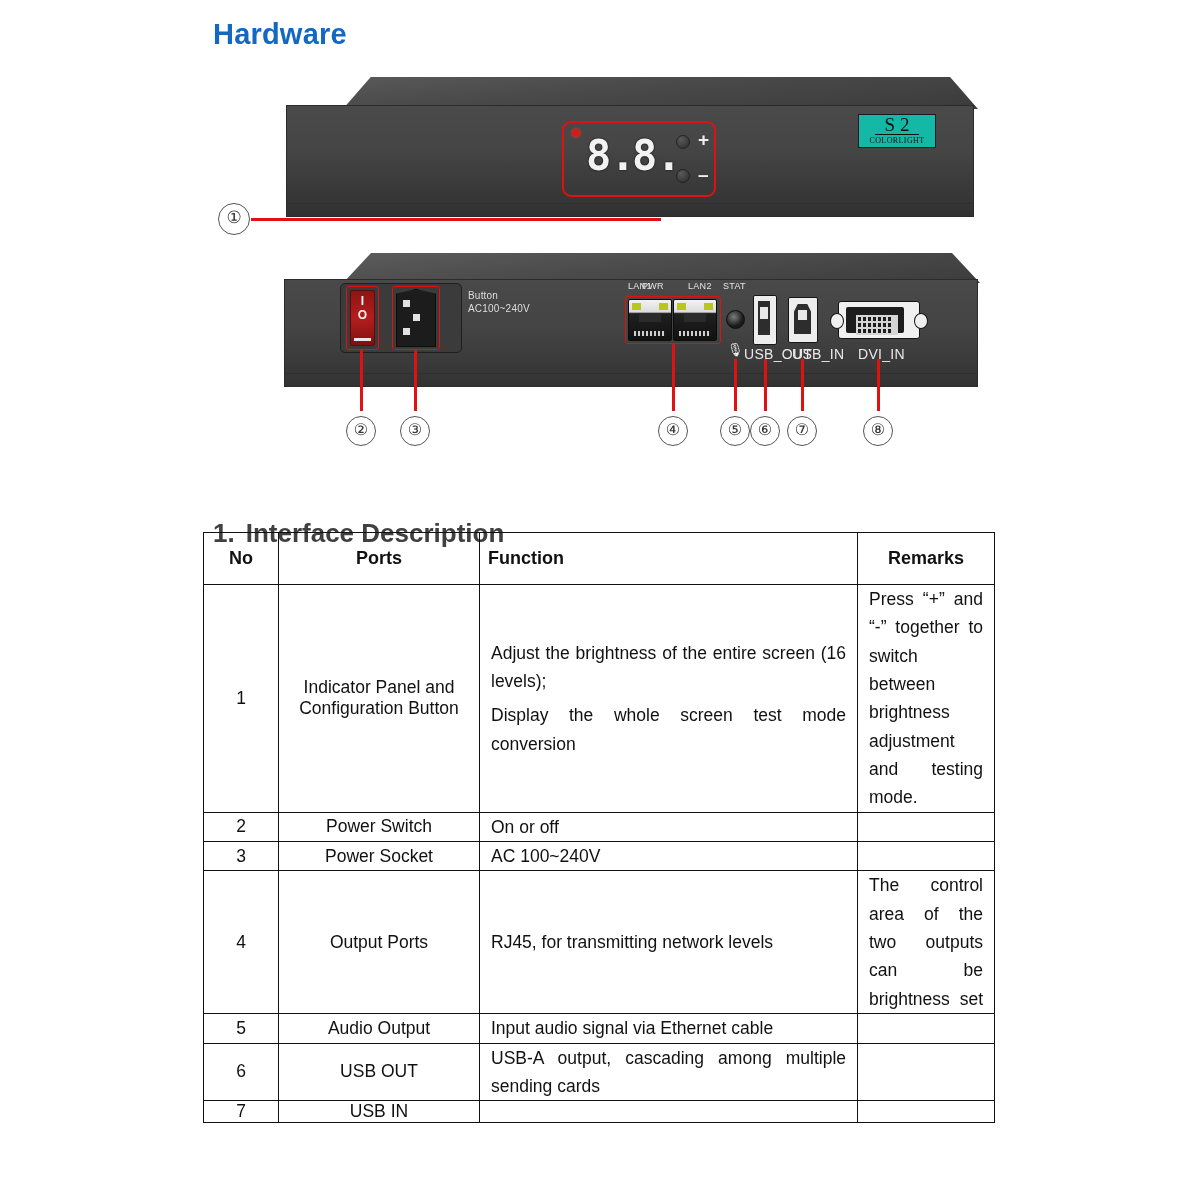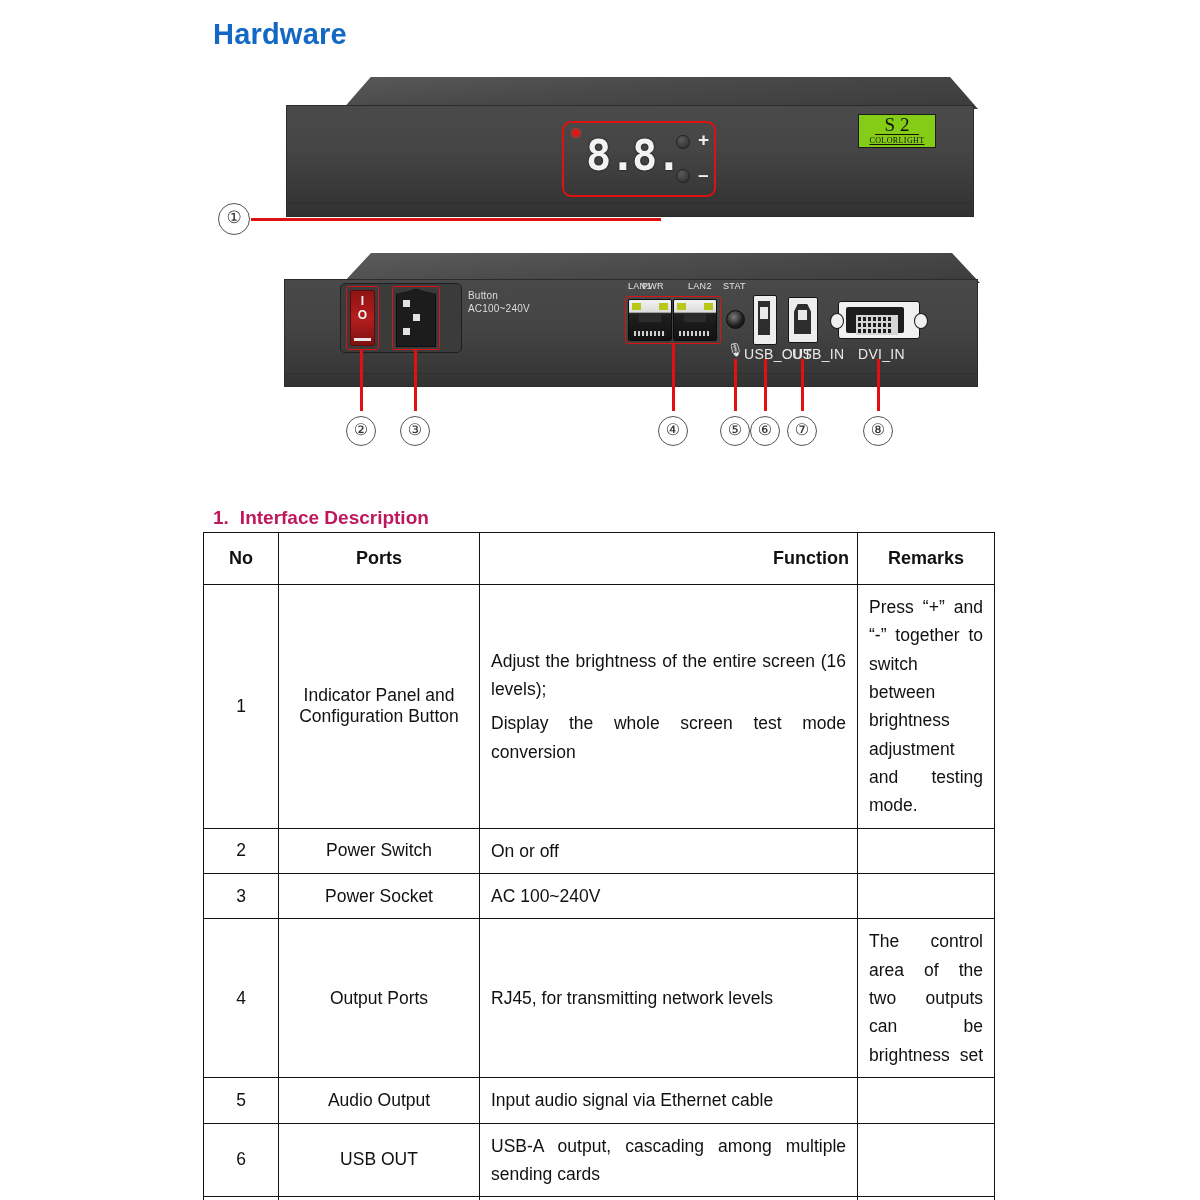--- a/index.html
+++ b/index.html
@@ -9,22 +9,22 @@
     position:relative;overflow:hidden;
   }
 
   
   .h-hardware{
     position:absolute;left:213px;top:18px;
     font-size:29px;font-weight:bold;color:#1268c3;
     letter-spacing:0.2px;
   }
   .h-section{
-    position:absolute;left:213px;top:507px;
-    font-size:19px;font-weight:bold;color:#be185d;
+    position:absolute;left:213px;top:518px;
+    font-size:26px;font-weight:bold;color:#404040;
   }
   .h-section .num{margin-right:11px;}
 
   
   .fig-front{position:absolute;left:218px;top:70px;width:760px;height:160px;}
   .callout1{
     position:absolute;left:0px;top:133px;width:30px;height:30px;
     border:1.4px solid #555;border-radius:50%;
     font-size:17px;color:#333;text-align:center;line-height:28px;
   }
@@ -71,30 +71,30 @@
   .btn-dot.p{left:396px;top:58px;}
   .btn-dot.m{left:396px;top:92px;}
   .pm-sign{
     position:absolute;color:#efefef;font-size:19px;font-weight:bold;
     font-family:"Liberation Sans", sans-serif;line-height:14px;
   }
   .pm-sign.p{left:418px;top:56px;}
   .pm-sign.m{left:418px;top:91px;}
   .s2-badge{
     position:absolute;left:578px;top:37px;width:76px;height:32px;
-    background:#84cc16;border:1.5px solid #1b1b1b;
+    background:#14b8a6;border:1.5px solid #1b1b1b;
     display:flex;flex-direction:column;align-items:center;justify-content:center;
   }
   .s2-badge .s2{
     font-family:"Liberation Serif", serif;font-size:19px;color:#111;
     line-height:17px;border-bottom:1.3px solid #111;padding:0 10px 1px 10px;
   }
   .s2-badge .cl{
     font-family:"Liberation Serif", serif;font-size:8px;color:#111;
-    letter-spacing:0.4px;line-height:10px;margin-top:1px;text-decoration:underline;
+    letter-spacing:0.4px;line-height:10px;margin-top:1px;
   }
 
   
   .fig-rear{position:absolute;left:280px;top:253px;width:700px;height:205px;}
   .dev-rear{position:absolute;left:0;top:0;width:700px;height:150px;}
   .dev-rear .topface{
     position:absolute;left:0;top:0;width:700px;height:30px;
     background:linear-gradient(175deg,#5e5e5e 0%,#4b4b4b 50%,#3c3c3c 100%);
     clip-path:polygon(9% 100%, 13% 0%, 96% 0%, 100% 100%);
   }
@@ -228,21 +228,21 @@
   }
 
   
   table.iface{
     position:absolute;left:203px;top:532px;width:792px;
     border-collapse:collapse;
     font-size:17.5px;color:#111;
   }
   table.iface td, table.iface th{
     border:1.5px solid #111;
-    padding:8px 11px;
+    padding:0 11px;
     vertical-align:middle;
   }
   table.iface th{font-weight:bold;text-align:center;font-size:18px;padding:15px 8px;}
   .c-no{width:52px;text-align:center;margin-top:28px;}
   .c-name{width:178px;text-align:center;}
   .c-func{width:355px;text-align:left;text-align:justify;text-justify:inter-word;}
   .c-rem{width:auto;text-align:left;text-align:justify;text-justify:inter-word;}
   .c-func p,.c-rem p{margin:0 0 6px 0;line-height:1.62;}
   .c-func p:last-child,.c-rem p:last-child{margin-bottom:0;}
   .j{text-align:justify;text-align-last:left;}
@@ -369,21 +369,21 @@
   <div class="cnum" style="left:470px; top:163px;">⑥</div>
   <div class="cnum" style="left:507px; top:163px;">⑦</div>
   <div class="cnum" style="left:583px; top:163px;">⑧</div>
 </div>
 
 <table class="iface">
   <thead>
     <tr>
       <th class="c-no">No</th>
       <th class="c-name">Ports</th>
-      <th class="c-func" style="text-align:right">Function</th>
+      <th class="c-func" style="text-align:left">Function</th>
       <th class="c-rem" style="text-align:center">Remarks</th>
     </tr>
   </thead>
   <tbody id="table-body">
       <tr>
         <td class="c-no">1</td>
         <td class="c-name">Indicator Panel and Configuration Button</td>
         <td class="c-func">
           <p class="jl">Adjust the brightness of the entire screen (16 levels);</p>
           <p class="j">Display the whole screen test mode conversion</p>

